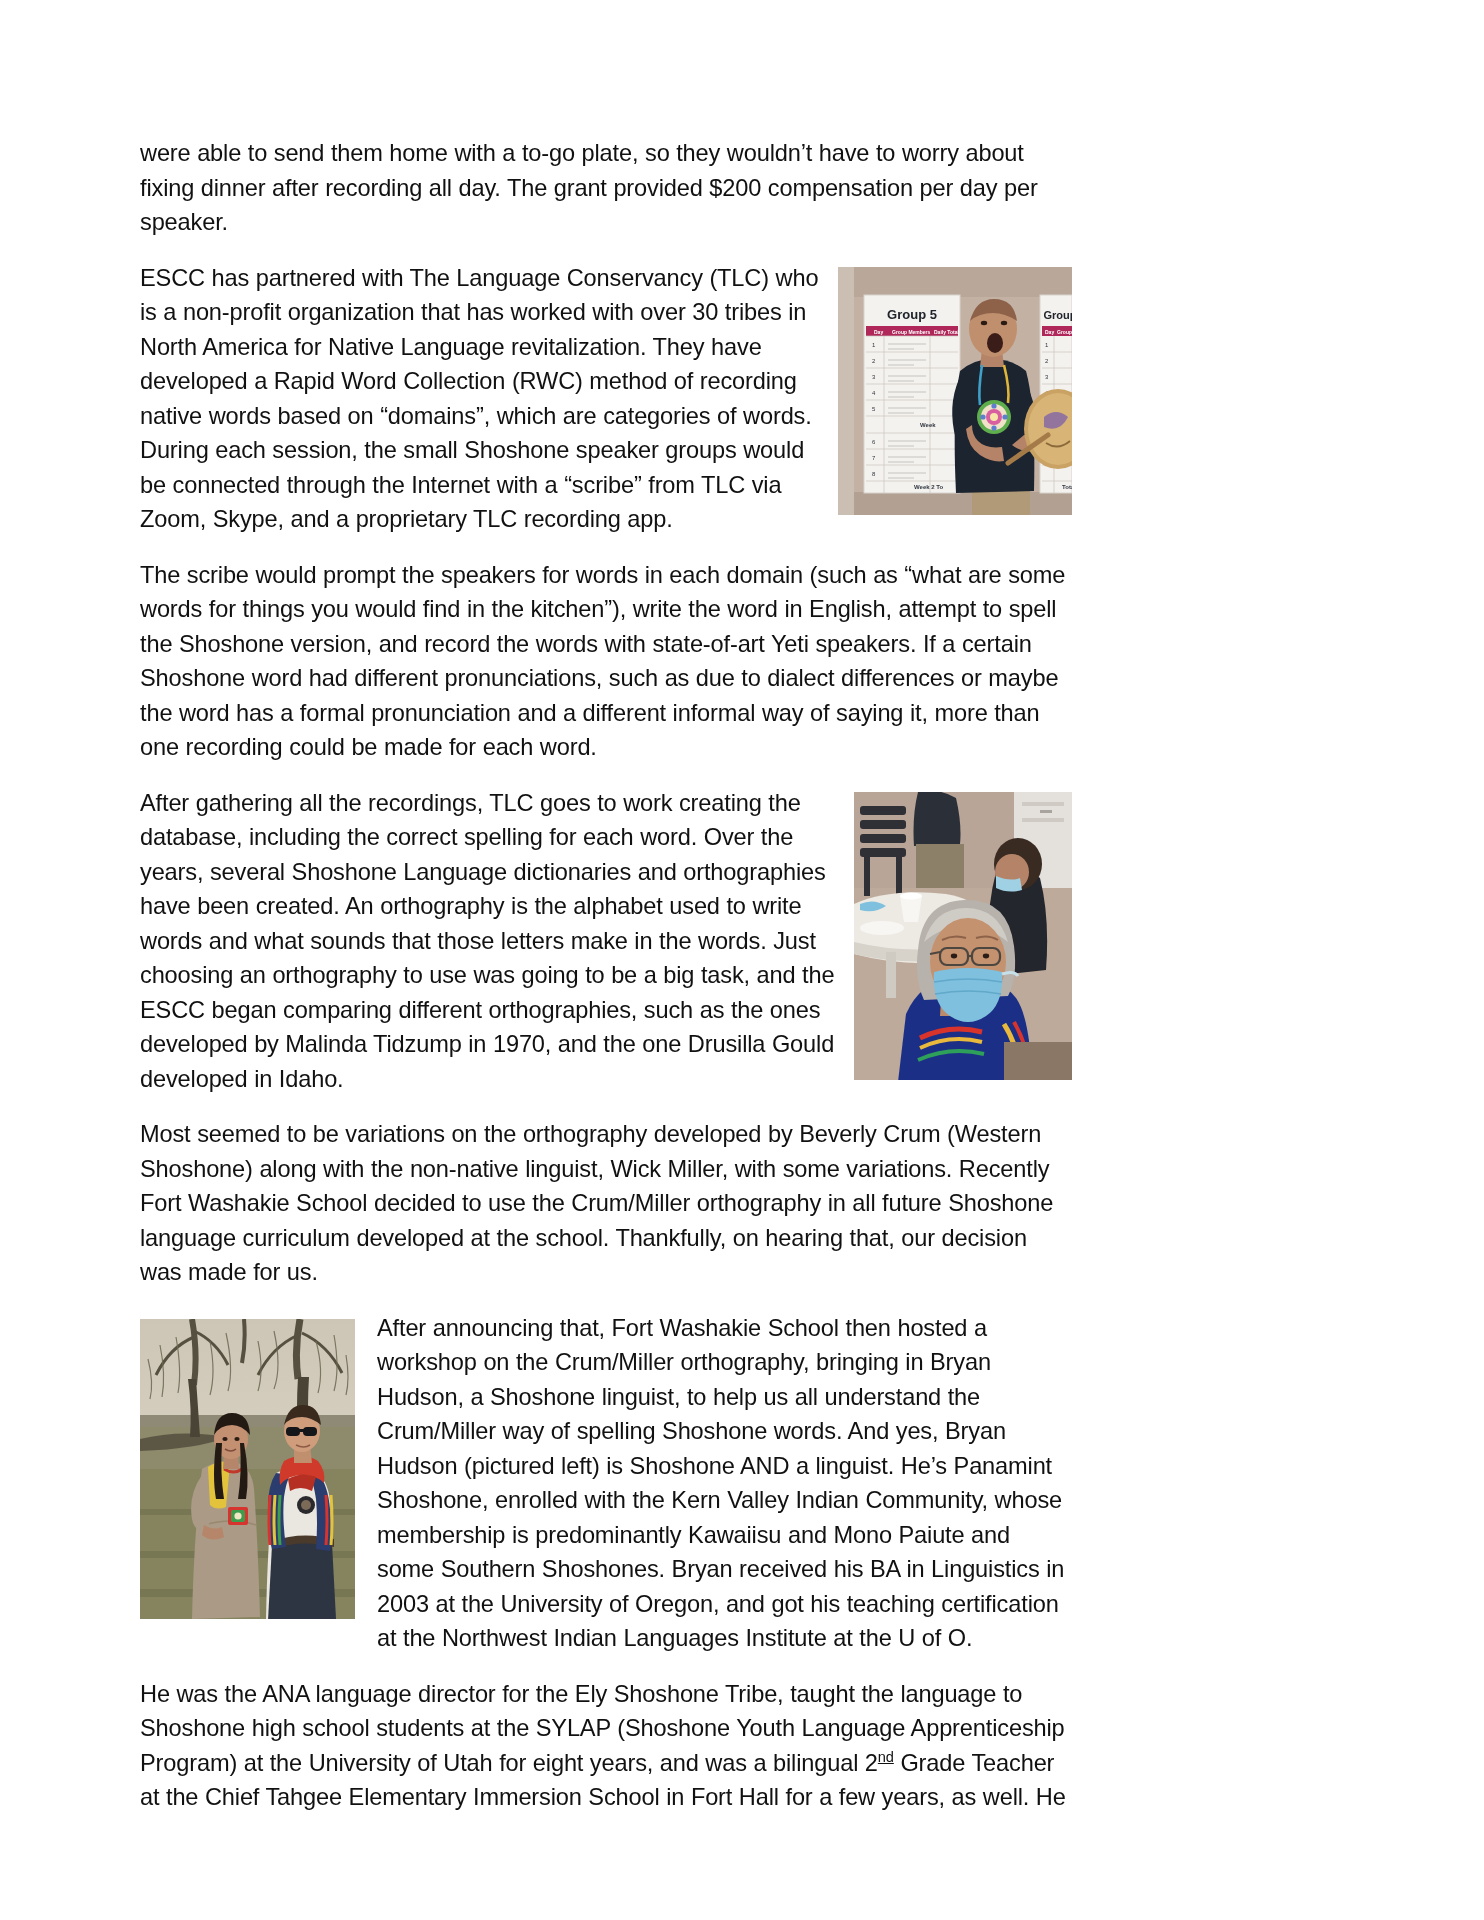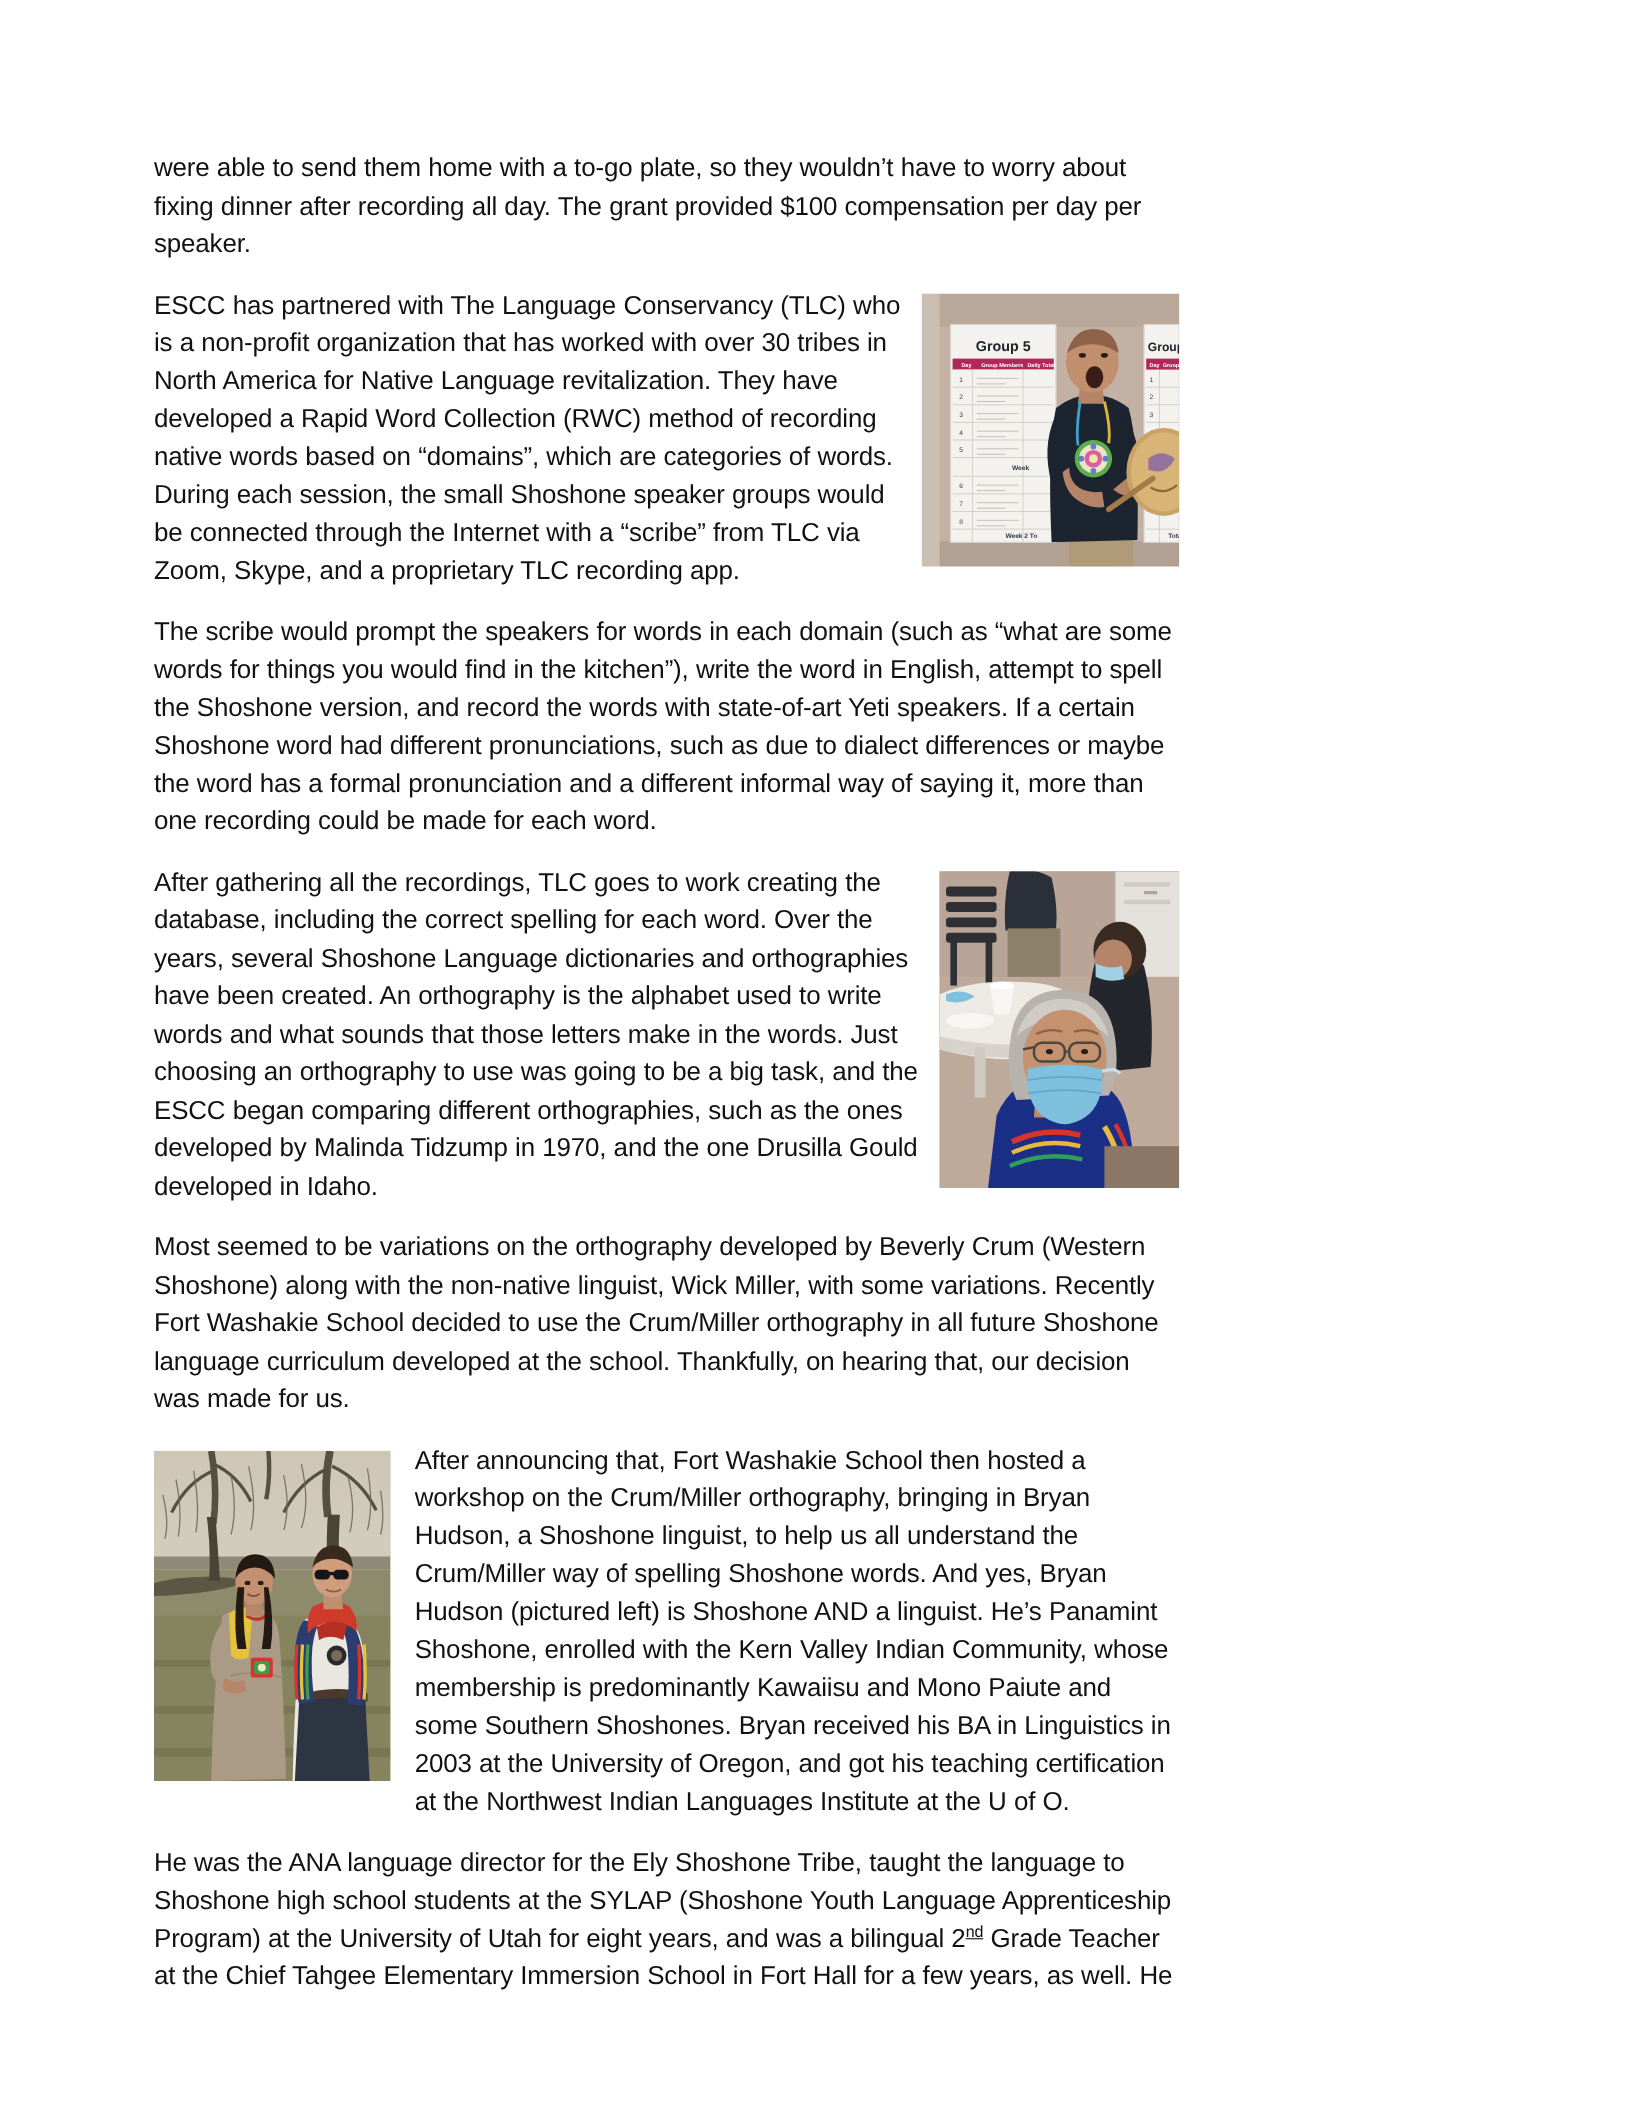--- a/index.html
+++ b/index.html
@@ -84,21 +84,21 @@
     display: block;
     clear: both;
   }
 </style>
 </head>
 <body>
 
 <div class="page">
   <div class="content">
 
-    <p class="para">were able to send them home with a to-go plate, so they wouldn’t have to worry about fixing dinner after recording all day.  The grant provided $100 compensation per day per speaker.</p>
+    <p class="para">were able to send them home with a to-go plate, so they wouldn’t have to worry about fixing dinner after recording all day.  The grant provided $200 compensation per day per speaker.</p>
 
     <div class="fig fig-right photo-drummer">
       <svg viewBox="0 0 218 248" width="218" height="248" preserveAspectRatio="none">
 
         <rect x="0" y="0" width="218" height="248" fill="#c3b2a4"></rect>
         <rect x="0" y="0" width="218" height="30" fill="#b9a89a"></rect>
         <rect x="0" y="225" width="218" height="23" fill="#b2a193"></rect>
 
         <rect x="10" y="28" width="96" height="198" fill="#f4f2ef" stroke="#d8d4cd" stroke-width="1"></rect>
         <text x="58" y="52" font-family="Liberation Sans, sans-serif" font-size="13" font-weight="bold" fill="#20242b" text-anchor="middle">Group 5</text>

